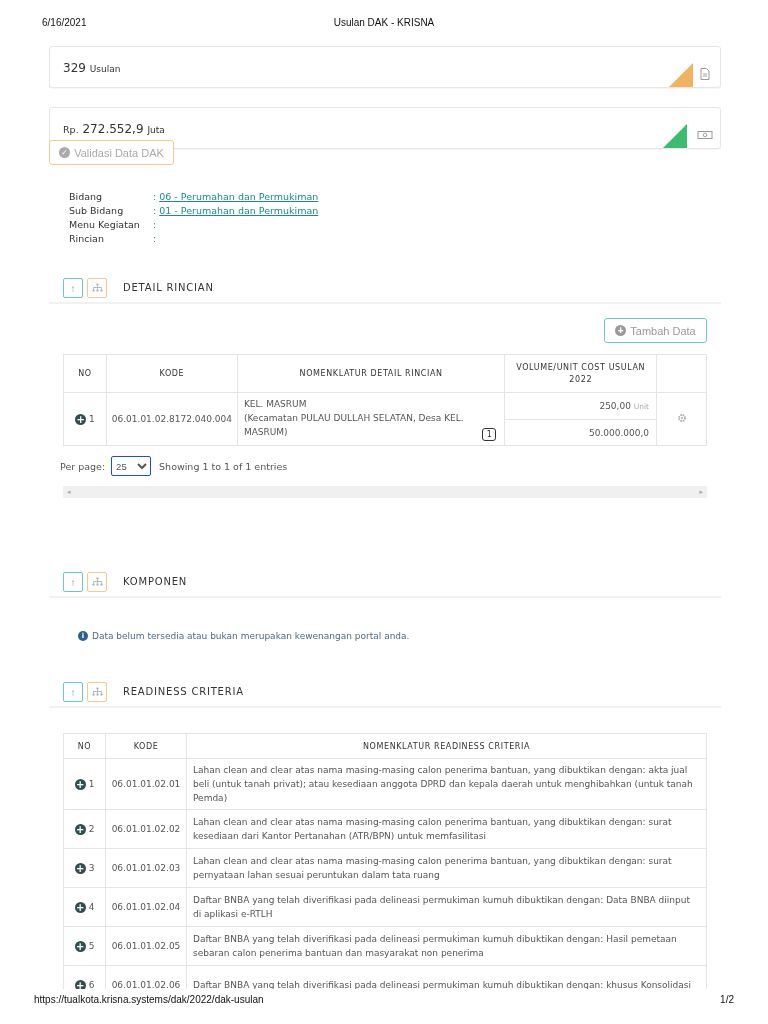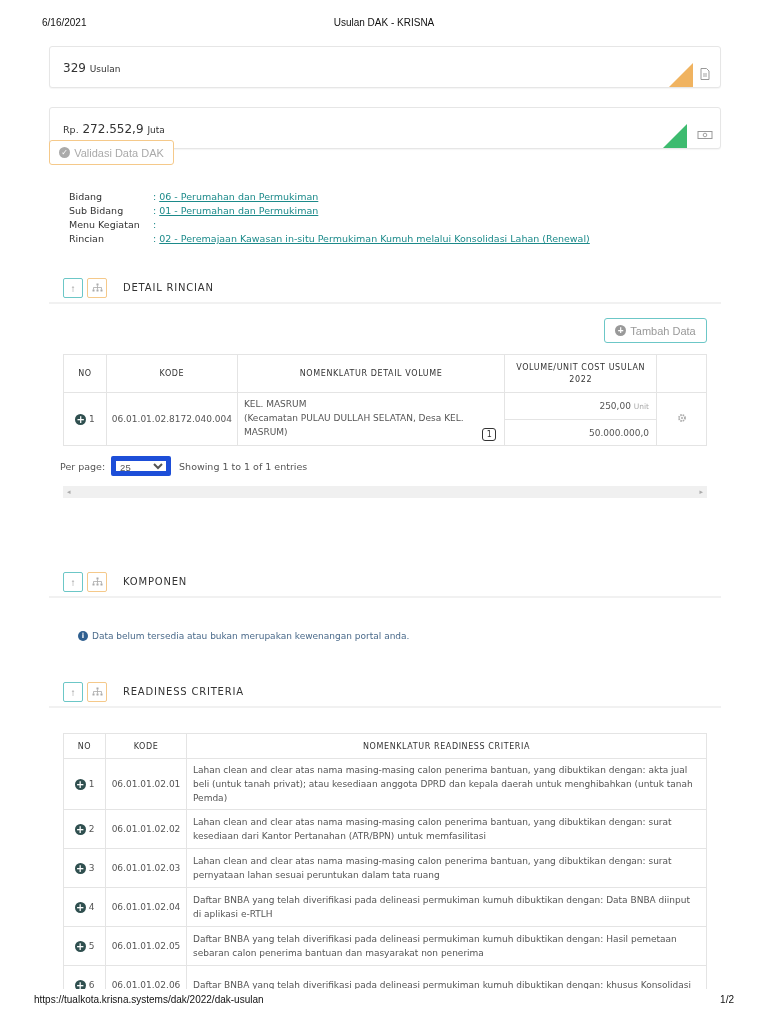--- a/index.html
+++ b/index.html
@@ -45,21 +45,21 @@
   th, td { border: 1px solid #e4e4e4; }
   th { font-weight: normal; font-size: 8px; letter-spacing: 0.6px; color: #333; text-align: center; }
   .plus-dark { display: inline-block; width: 11px; height: 11px; border-radius: 50%; background: #2f4f4f; color: #fff; font-size: 10px; line-height: 11px; text-align: center; font-weight: bold; vertical-align: middle; margin-right: 3px; }
 
   #detail-table { left: 63px; top: 354px; width: 644px; }
   #detail-table th { height: 38px; }
   #detail-table td { vertical-align: middle; }
   .badge-1 { position: absolute; right: 8px; bottom: 4px; width: 14px; height: 13px; border: 1px solid #333; border-radius: 3px; font-size: 8px; text-align: center; line-height: 11px; color: #333; }
 
   .perpage { position: absolute; left: 60px; top: 456px; font-size: 9.5px; color: #555; display: flex; align-items: center; }
-  .perpage select { margin: 0 8px 0 6px; width: 60px; height: 20px; font-size: 9.5px; border: 5px solid #1d4ed8; background: #fff; color: #555; border-radius: 2px; }
+  .perpage select { margin: 0 8px 0 6px; width: 40px; height: 20px; font-size: 9.5px; border: 1px solid #1d4ed8; background: #fff; color: #555; border-radius: 2px; }
   .hscroll { position: absolute; left: 63px; top: 486px; width: 644px; height: 12px; background: #f0f0f0; }
   .hscroll span { position: absolute; top: 0; font-size: 7px; color: #aaa; line-height: 12px; }
 
   .info-msg { position: absolute; left: 78px; top: 631px; font-size: 9px; color: #4a6a8a; display: flex; align-items: center; gap: 4px; }
   .info-dot { width: 10px; height: 10px; border-radius: 50%; background: #2f5f8f; color: #fff; font-size: 7px; line-height: 10px; text-align: center; font-weight: bold; }
 
   #rc-table { left: 63px; top: 733px; width: 644px; }
   #rc-table th { height: 25px; }
   #rc-table td { padding: 4px 6px; line-height: 14px; vertical-align: middle; }
 </style>
@@ -113,21 +113,20 @@
     <span class="sep">:&nbsp;</span>
     <a>01 - Perumahan dan Permukiman</a>
   </div>
   <div class="info-row">
     <span class="lbl">Menu Kegiatan</span>
     <span class="sep">:&nbsp;</span>
   </div>
   <div class="info-row">
     <span class="lbl">Rincian</span>
     <span class="sep">:&nbsp;</span>
-    <a>02 - Peremajaan Kawasan in-situ Permukiman Kumuh melalui Konsolidasi Lahan (Renewal)</a>
   </div>
 </div>
 
 <div class="section-head" style="top:272px;">
   <button class="sbtn up">
       <span>↑</span>
     </button>
   <button class="sbtn tree">
     <svg width="11" height="10" viewBox="0 0 11 10">
         <rect x="4.5" y="0.5" width="2" height="2" fill="#aaa"></rect>
@@ -143,21 +142,21 @@
 <button class="btn-tambah">
   <span class="plus-circle-grey">+</span>
   <span>Tambah Data</span>
 </button>
 
 <table id="detail-table">
   <thead>
     <tr>
       <th style="width:43px;">NO</th>
       <th style="width:131px;">KODE</th>
-      <th style="width:268px;">NOMENKLATUR DETAIL VOLUME</th>
+      <th style="width:268px;">NOMENKLATUR DETAIL RINCIAN</th>
       <th style="width:152px; line-height:12px; padding:0 6px;">VOLUME/UNIT COST USULAN 2022</th>
       <th style="width:50px;"></th>
     </tr>
   </thead>
   <tbody>
     <tr style="height:27px;">
       <td rowspan="2" style="text-align:center;">
         <span class="plus-dark">+</span><span>1</span>
       </td>
       <td rowspan="2" style="text-align:center;">06.01.01.02.8172.040.004</td>

